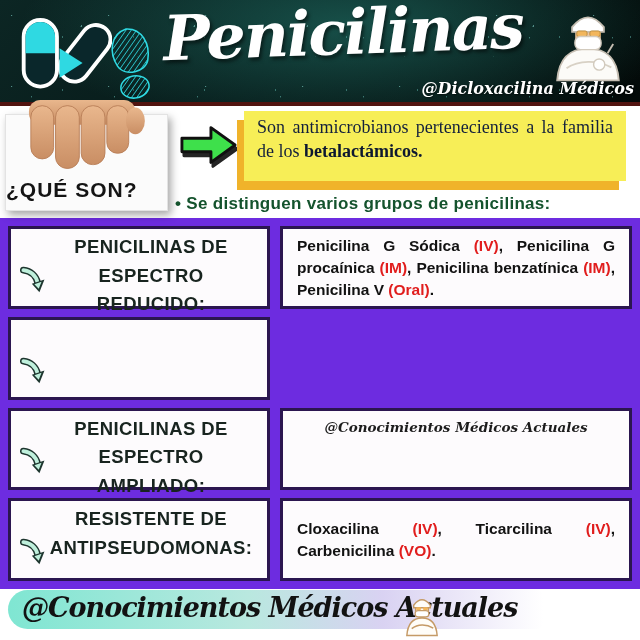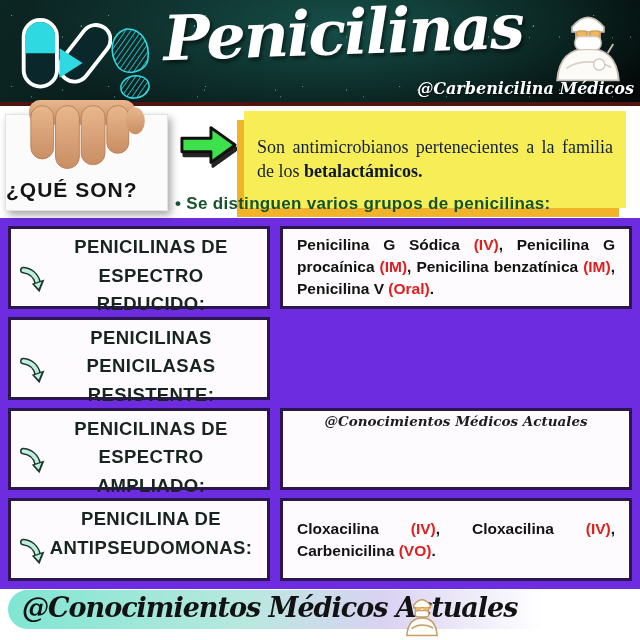--- a/index.html
+++ b/index.html
@@ -45,41 +45,41 @@
   }
   .hand-svg { position:absolute; left:22px; top:-6px; }
   .qlabel {
     position:absolute; bottom:8px; width:100%; text-align:left;
     font-weight:700; font-size:21px; letter-spacing:1px; color:#141414;
   }
   .big-arrow { position:absolute; left:180px; top:16px; filter:drop-shadow(2px 4px 0 rgba(12,12,12,.9)); }
   .note {
     position:absolute; left:244px; top:5px; width:382px; min-height:70px;
     background:#f7ee57; box-shadow:-7px 9px 0 #f0b32a;
-    padding:24px 13px; font-family:"Liberation Serif", serif;
+    padding:4px 13px; font-family:"Liberation Serif", serif;
     font-size:18px; line-height:1.35; color:#13203c; text-align:justify;
   }
   .note b { color:#0d1830; }
   .bullet-line {
     position:absolute; left:175px; top:88px; width:456px;
     font-weight:bold; font-size:17px; color:#14532d; letter-spacing:.3px;
   }
 
   
   .gtable {
     height:371px; background:#6d2ce0; padding:8px;
     display:flex; flex-direction:column; gap:8px;
   }
   .trow { flex:1; display:flex; gap:10px; min-height:0; }
   .tcell {
     background:#fdfbfd; border:3px solid #2b1650; position:relative;
     display:flex; flex-direction:column; align-items:center; justify-content:flex-start;
   }
   .tcell.left { flex:0 0 262px; padding:4px 10px 4px 34px; }
-  .tcell.right { flex:1; padding:0 14px; align-items:stretch; }
+  .tcell.right { flex:1; padding:6px 14px; align-items:stretch; }
   .gname {
     text-align:center; font-weight:800; font-size:18.5px; line-height:1.55;
     color:#18241f; letter-spacing:.4px; white-space:pre-line; width:100%;
   }
   .swoosh { position:absolute; left:9px; bottom:13px; }
   .drugs {
     font-weight:bold; font-size:15.5px; line-height:1.42; color:#121212;
     text-align:justify; text-align-last:left; margin:auto 0;
   }
   .drugs .red { color:#e11d1d; }
@@ -129,21 +129,21 @@
       <path d="M12 79 C14 52 28 45 45 45 C62 45 76 52 78 79 Z" fill="#fcfbf8" stroke="#c6beb2" stroke-width="2"></path>
       <path d="M22 66 C35 57 55 57 70 65" fill="none" stroke="#d8d1c5" stroke-width="2"></path>
       <rect x="32" y="16" width="26" height="29" rx="11" fill="#f0c69e" stroke="#d8b48e" stroke-width="1.5"></rect>
       <path d="M28 22 Q45 1 62 22 L62 27 L28 27 Z" fill="#ffffff" stroke="#c6beb2" stroke-width="2"></path>
       <rect x="33" y="26" width="11" height="6" rx="2" fill="#f2b65c" stroke="#b98a3a" stroke-width="1"></rect>
       <rect x="47" y="26" width="11" height="6" rx="2" fill="#f2b65c" stroke="#b98a3a" stroke-width="1"></rect>
       <rect x="31" y="32" width="28" height="14" rx="6" fill="#ffffff" stroke="#d2cabd" stroke-width="1.5"></rect>
       <circle cx="57" cy="62" r="6" fill="#ffffff" stroke="#d2cabd" stroke-width="1.5"></circle>
       <path d="M66 50 L72 40" stroke="#c6beb2" stroke-width="2"></path>
     </svg>
-    <div class="header-handle">@Carbenicilina Médicos</div>
+    <div class="header-handle">@Dicloxacilina Médicos</div>
   </div>
 
   <div class="intro">
     <div class="handcard">
       <div class="qlabel">¿QUÉ SON?</div>
     </div>
     <svg class="hand-svg" width="126" height="76" viewBox="0 0 130 80">
       <defs>
         <linearGradient id="skin" x1="0" y1="0" x2="0" y2="1">
           <stop offset="0" stop-color="#e9b78d"></stop>
@@ -183,22 +183,20 @@
         </div>
       </div>
       <div class="trow">
         <div class="tcell left">
           <svg class="swoosh" width="27" height="27" viewBox="0 0 32 32">
             <path d="M4 5 C13 6 19 12 21 20" stroke="#1d352e" stroke-width="8" fill="none" stroke-linecap="round"></path>
             <path d="M4 5 C13 6 19 12 21 20" stroke="#bff0dc" stroke-width="4.5" fill="none" stroke-linecap="round"></path>
             <polygon points="14,21 29,16 23,31" fill="#1d352e"></polygon>
             <polygon points="17,21.5 25.5,18.7 22.2,27" fill="#bff0dc"></polygon>
           </svg>
-          <div class="gname">PENICILINAS PENICILASAS
-RESISTENTE:</div>
         </div>
       </div>
       <div class="trow centered">
         <div class="tcell left">
           <svg class="swoosh" width="27" height="27" viewBox="0 0 32 32">
             <path d="M4 5 C13 6 19 12 21 20" stroke="#1d352e" stroke-width="8" fill="none" stroke-linecap="round"></path>
             <path d="M4 5 C13 6 19 12 21 20" stroke="#bff0dc" stroke-width="4.5" fill="none" stroke-linecap="round"></path>
             <polygon points="14,21 29,16 23,31" fill="#1d352e"></polygon>
             <polygon points="17,21.5 25.5,18.7 22.2,27" fill="#bff0dc"></polygon>
           </svg>
@@ -210,25 +208,25 @@
         </div>
       </div>
       <div class="trow">
         <div class="tcell left">
           <svg class="swoosh" width="27" height="27" viewBox="0 0 32 32">
             <path d="M4 5 C13 6 19 12 21 20" stroke="#1d352e" stroke-width="8" fill="none" stroke-linecap="round"></path>
             <path d="M4 5 C13 6 19 12 21 20" stroke="#bff0dc" stroke-width="4.5" fill="none" stroke-linecap="round"></path>
             <polygon points="14,21 29,16 23,31" fill="#1d352e"></polygon>
             <polygon points="17,21.5 25.5,18.7 22.2,27" fill="#bff0dc"></polygon>
           </svg>
-          <div class="gname">PENICILINA DE
+          <div class="gname">RESISTENTE DE
 ANTIPSEUDOMONAS:</div>
         </div>
         <div class="tcell right">
-          <p class="drugs"><span>Cloxacilina </span><span class="red">(IV)</span><span>, Cloxacilina </span><span class="red">(IV)</span><span>, Carbenicilina </span><span class="red">(VO)</span><span>.</span></p>
+          <p class="drugs"><span>Cloxacilina </span><span class="red">(IV)</span><span>, Ticarcilina </span><span class="red">(IV)</span><span>, Carbenicilina </span><span class="red">(VO)</span><span>.</span></p>
         </div>
       </div>
     </div>
 
   <div class="footer">
     <div class="footer-script">@Conocimientos Médicos Actuales</div>
     <svg class="mini-doc" width="44" height="45" viewBox="0 0 90 90">
       <path d="M14 88 C16 60 30 52 45 52 C60 52 74 60 76 88 Z" fill="#fffdf8" stroke="#c59a66" stroke-width="3"></path>
       <rect x="32" y="20" width="26" height="30" rx="11" fill="#fff8ef" stroke="#c59a66" stroke-width="3"></rect>
       <path d="M28 26 Q45 4 62 26 L62 31 L28 31 Z" fill="#fffdf8" stroke="#c59a66" stroke-width="3"></path>

